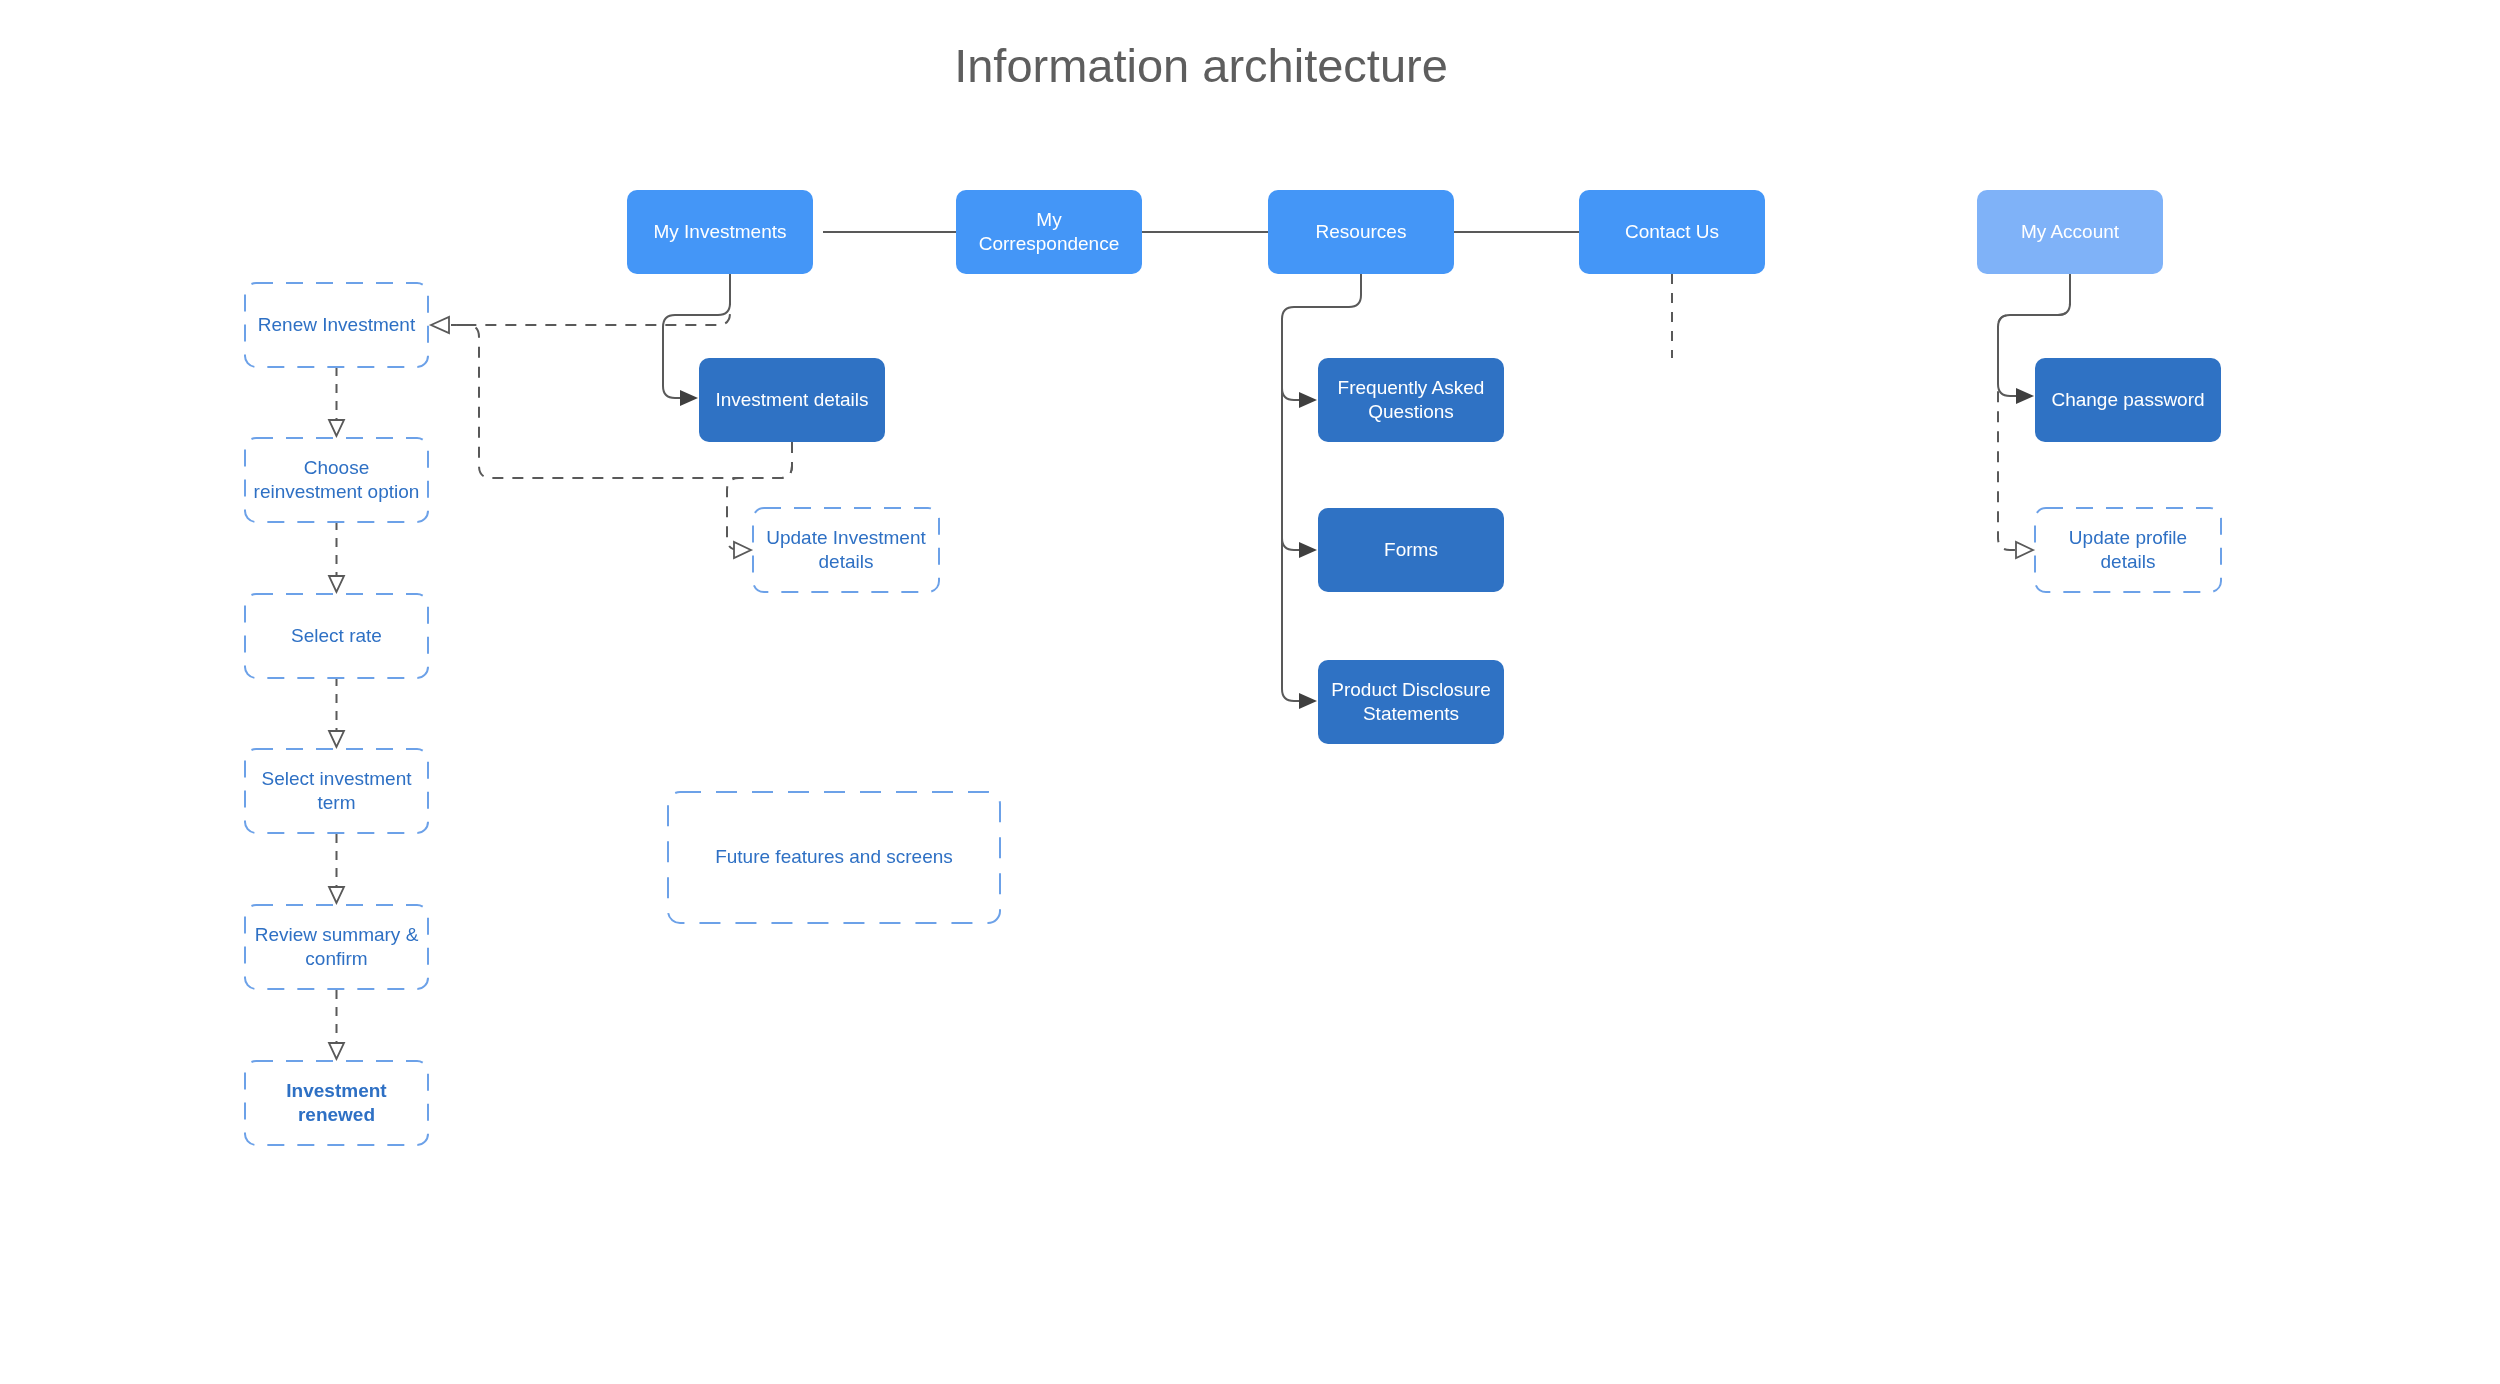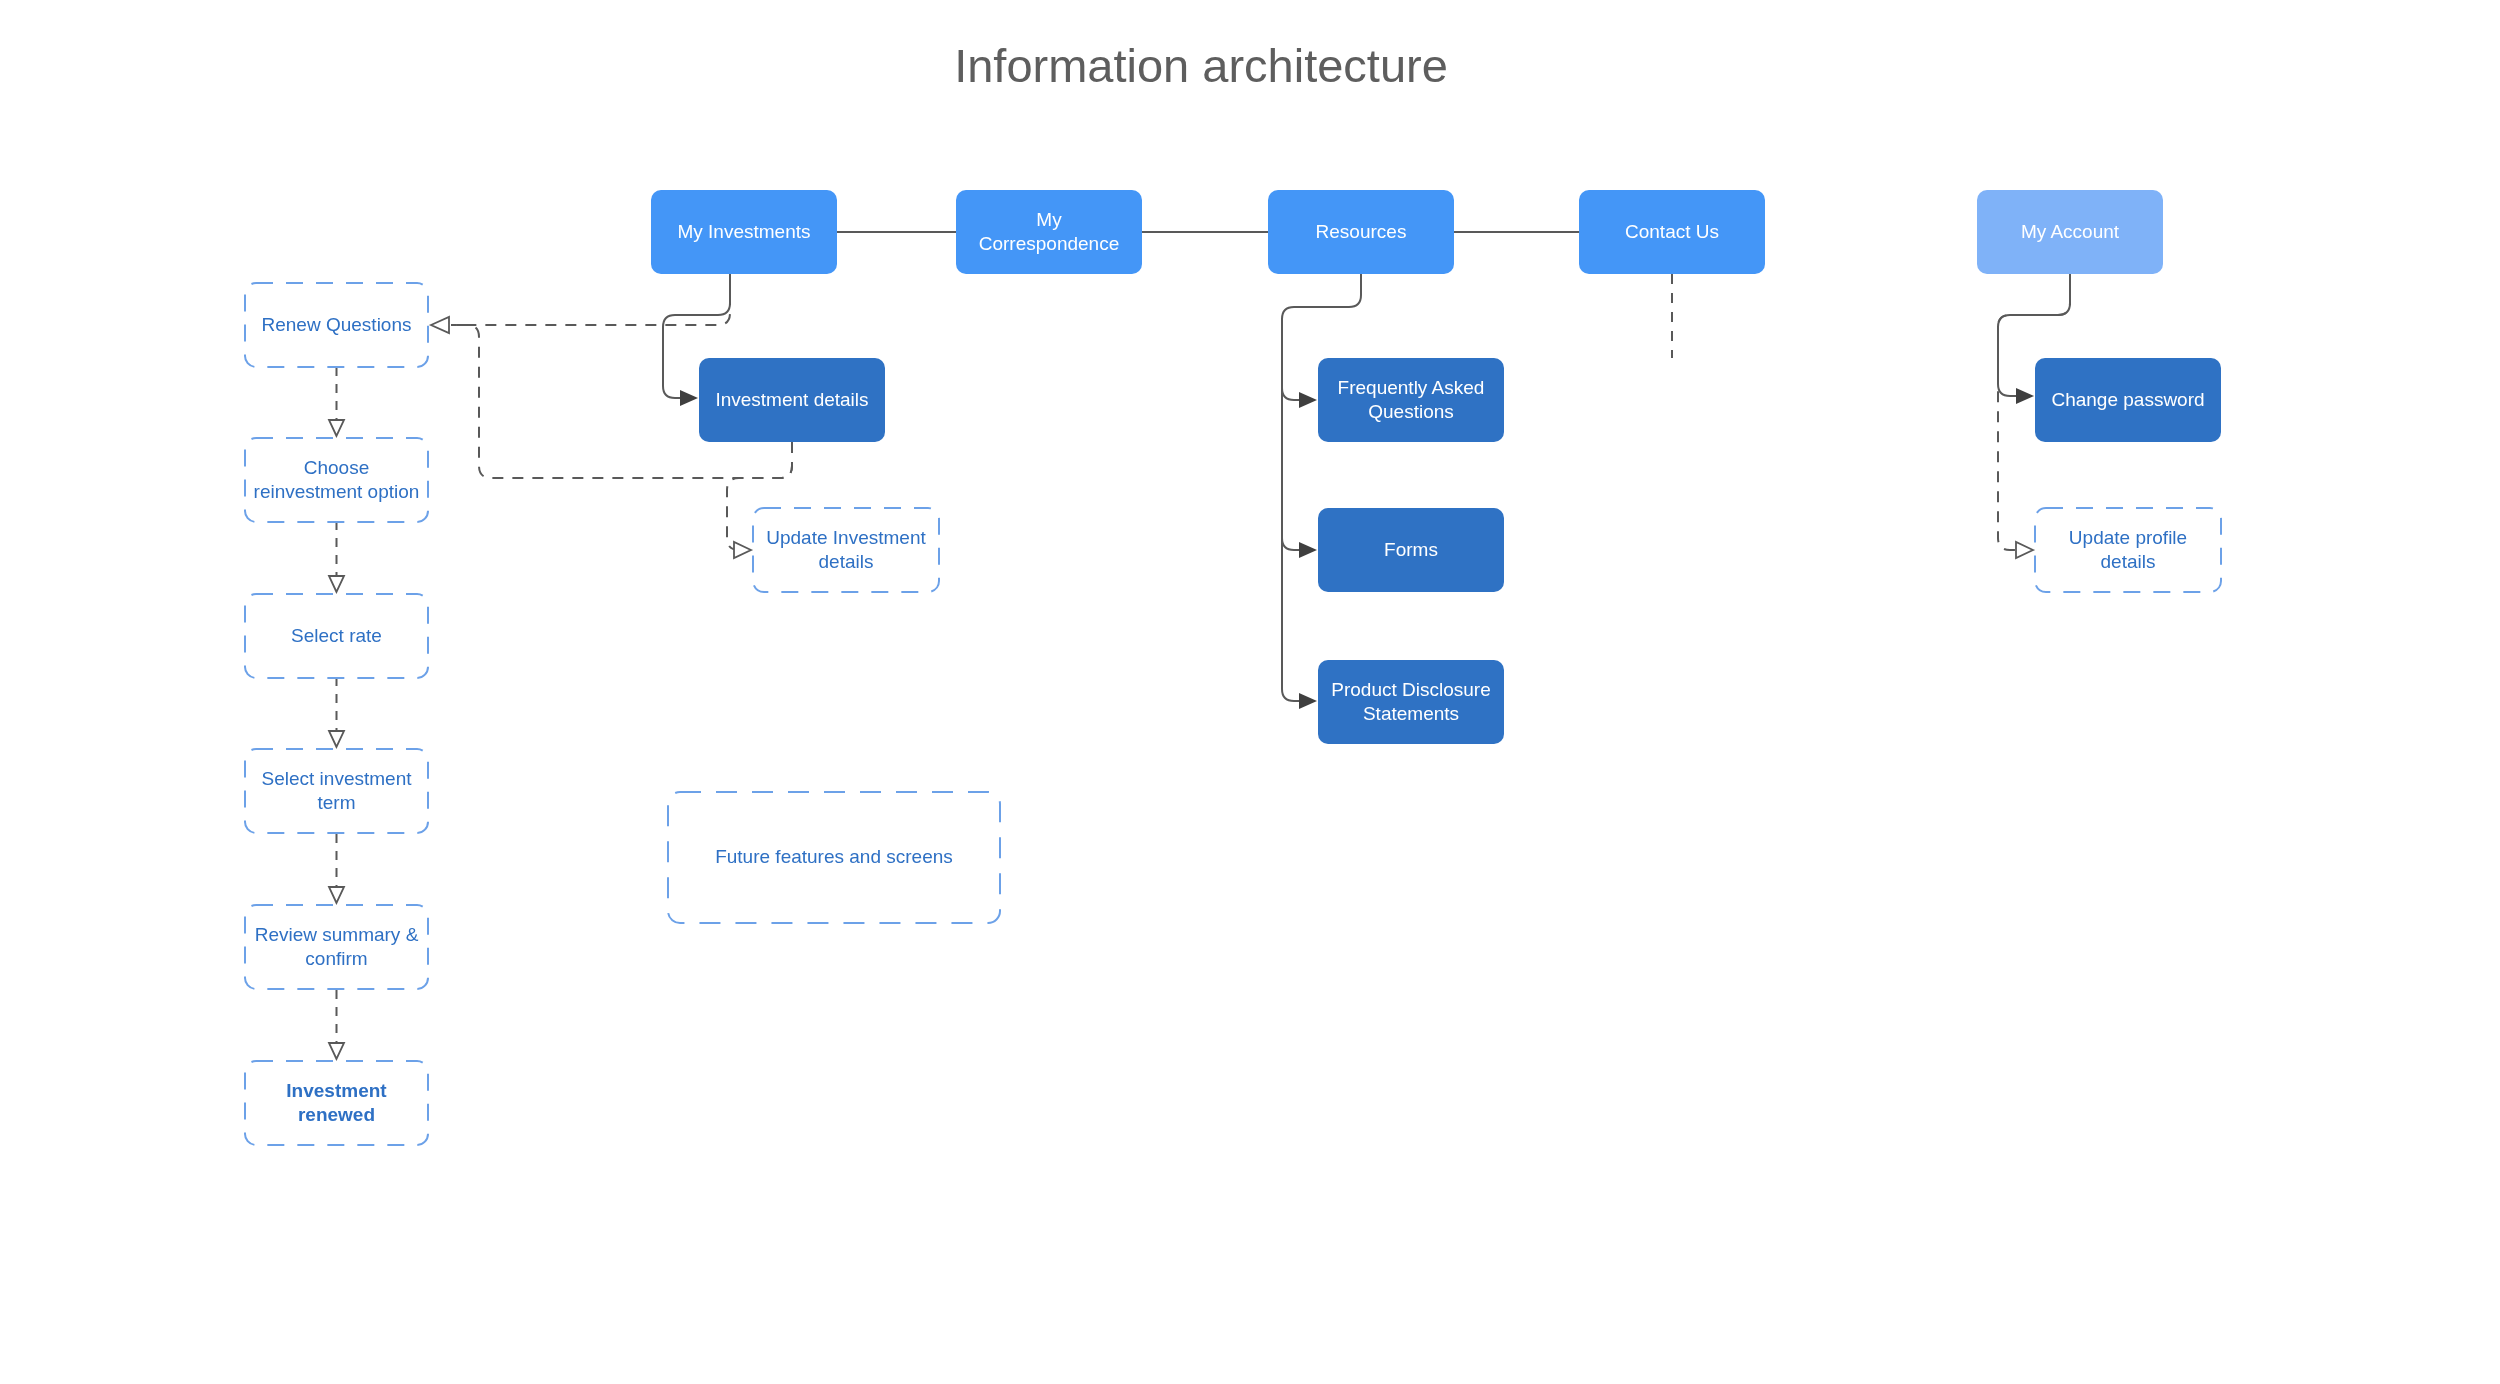--- a/index.html
+++ b/index.html
@@ -26,21 +26,21 @@
     font-size:19px;line-height:1.28;
     border-radius:10px;
     box-sizing:border-box;
     padding:4px 8px;
   }
   .n-bright{background:#4496f7;color:#ffffff;}
   .n-light {background:#7fb2f8;color:#ffffff;}
   .n-dark  {background:#2f72c4;color:#ffffff;}
   .n-dashed{background:transparent;color:#2e70c4;}
   
-  #nd-my-investments   {left:651px; top:190px;width:186px;height:84px;}
+  #nd-my-investments   {left:627px; top:190px;width:186px;height:84px;}
   #nd-my-correspondence{left:956px; top:190px;width:186px;height:84px;}
   #nd-resources        {left:1268px;top:190px;width:186px;height:84px;}
   #nd-contact-us       {left:1579px;top:190px;width:186px;height:84px;}
   #nd-my-account       {left:1977px;top:190px;width:186px;height:84px;}
   
   #nd-investment-details{left:699px; top:358px;width:186px;height:84px;}
   #nd-faq              {left:1318px;top:358px;width:186px;height:84px;}
   #nd-forms            {left:1318px;top:508px;width:186px;height:84px;text-align:center;}
   #nd-pds              {left:1318px;top:660px;width:186px;height:84px;}
   #nd-my-epost         {left:1579px;top:358px;width:186px;height:84px;}
@@ -159,21 +159,21 @@
     <span>Change password</span>
   </div>
 
   <div class="node n-dashed" id="nd-update-investment-details">
     <span>Update Investment details</span>
   </div>
   <div class="node n-dashed" id="nd-update-profile-details">
     <span>Update profile details</span>
   </div>
   <div class="node n-dashed" id="nd-renew-investment">
-    <span>Renew Questions</span>
+    <span>Renew Investment</span>
   </div>
   <div class="node n-dashed" id="nd-choose-reinvestment">
     <span>Choose reinvestment option</span>
   </div>
   <div class="node n-dashed" id="nd-select-rate">
     <span>Select rate</span>
   </div>
   <div class="node n-dashed" id="nd-select-investment-term">
     <span>Select investment term</span>
   </div>

